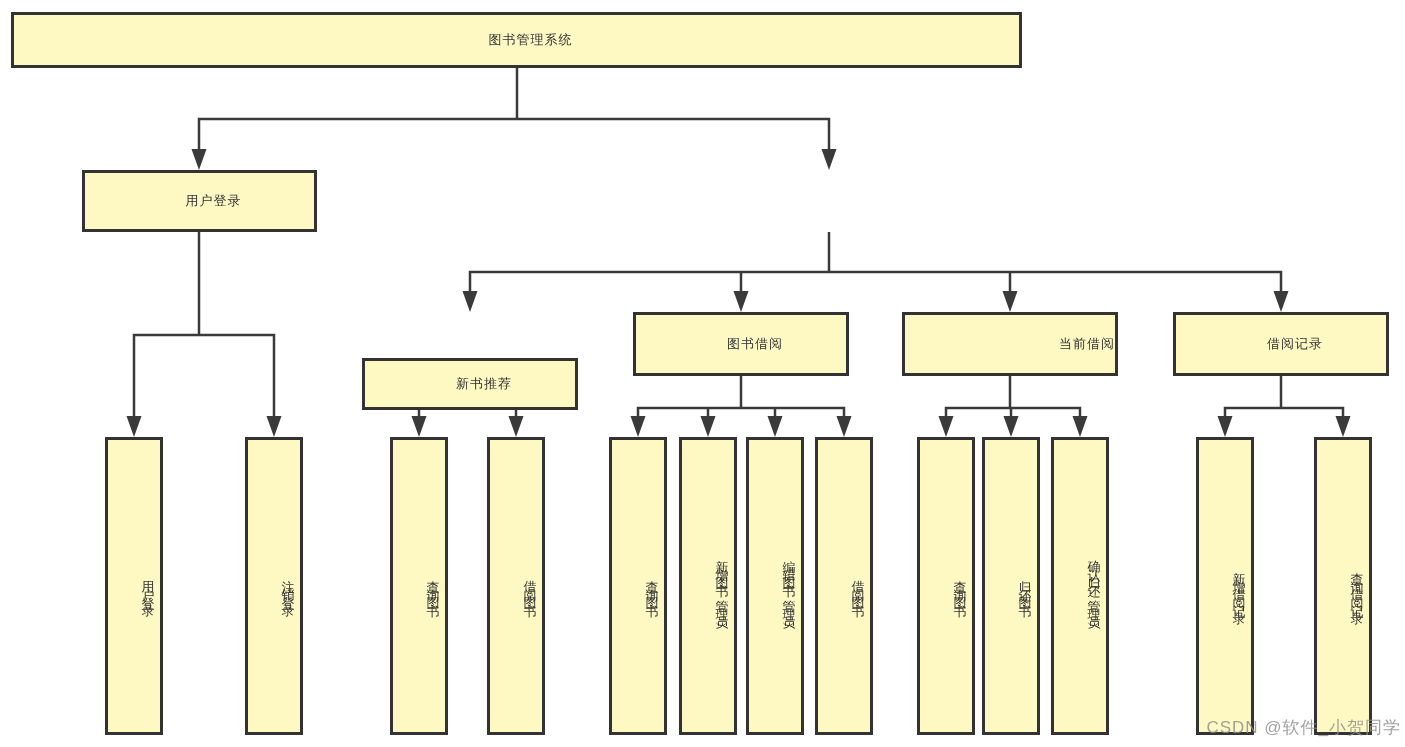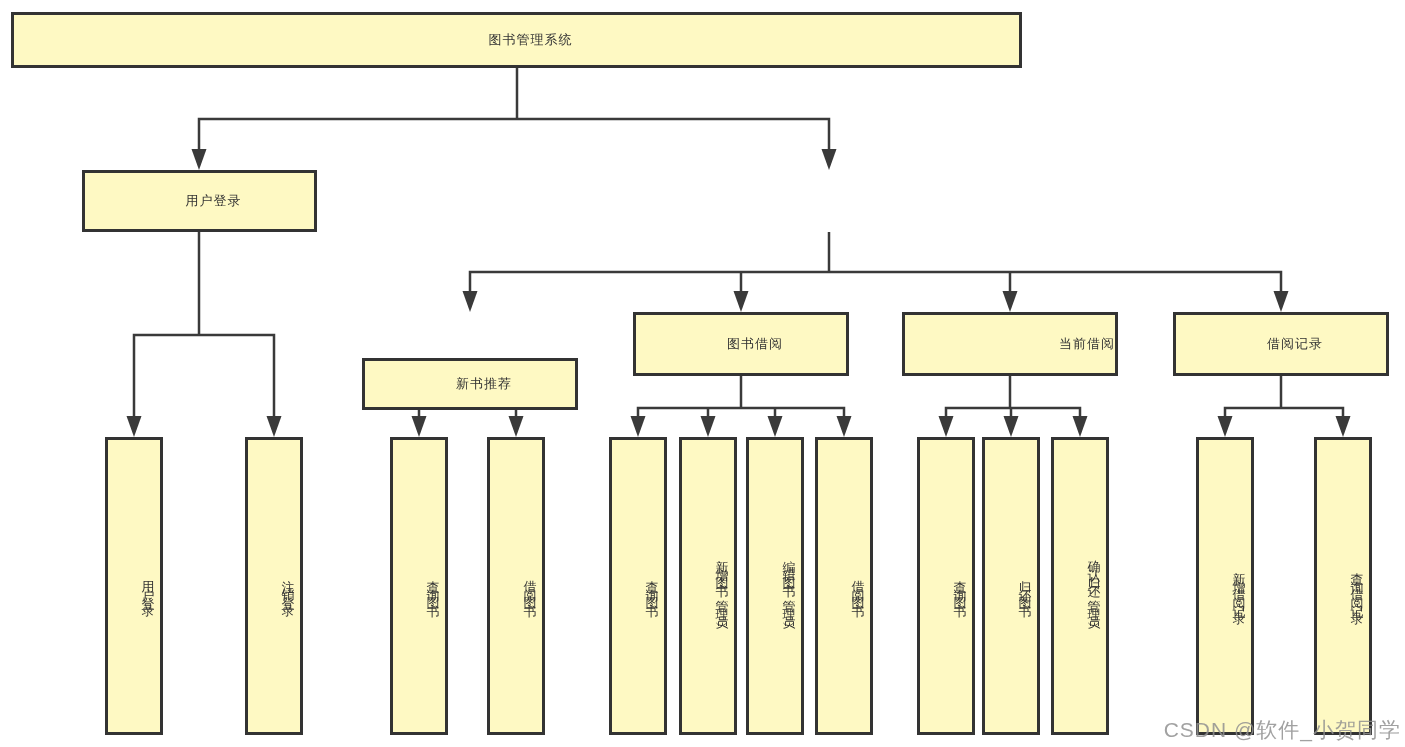--- a/index.html
+++ b/index.html
@@ -49,21 +49,21 @@
     text-orientation: mixed;
     letter-spacing: 8px;
     line-height: 1;
     white-space: nowrap;
   }
   .watermark {
     position: absolute;
     right: 4px;
     top: 716px;
     z-index: 3;
-    font-size: 21px;
+    font-size: 17px;
     color: rgba(145, 145, 145, 0.85);
     letter-spacing: 1px;
     white-space: nowrap;
   }
 </style>
 </head>
 <body>
 
 <div id="stage">
 

